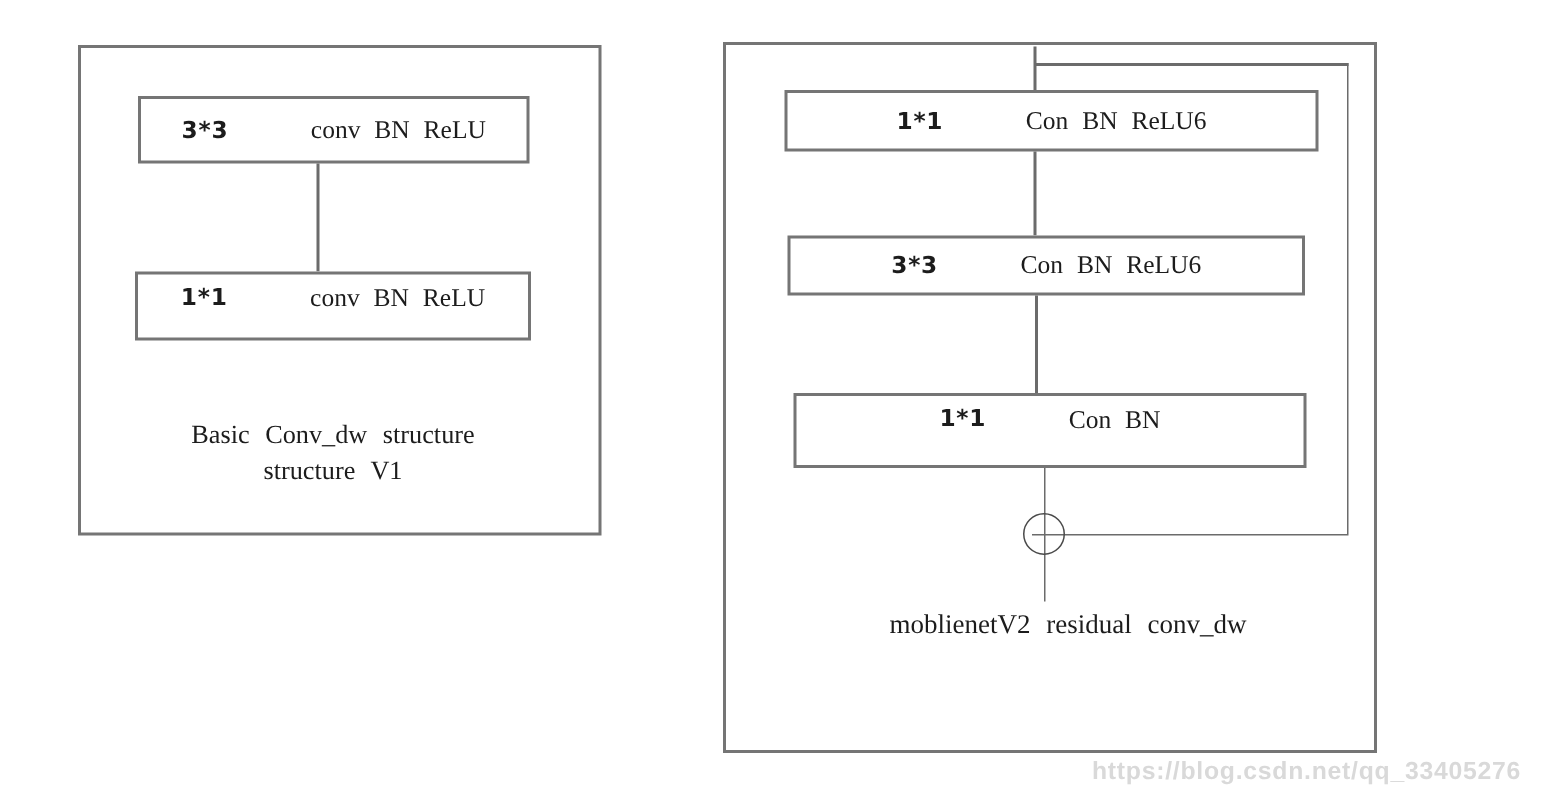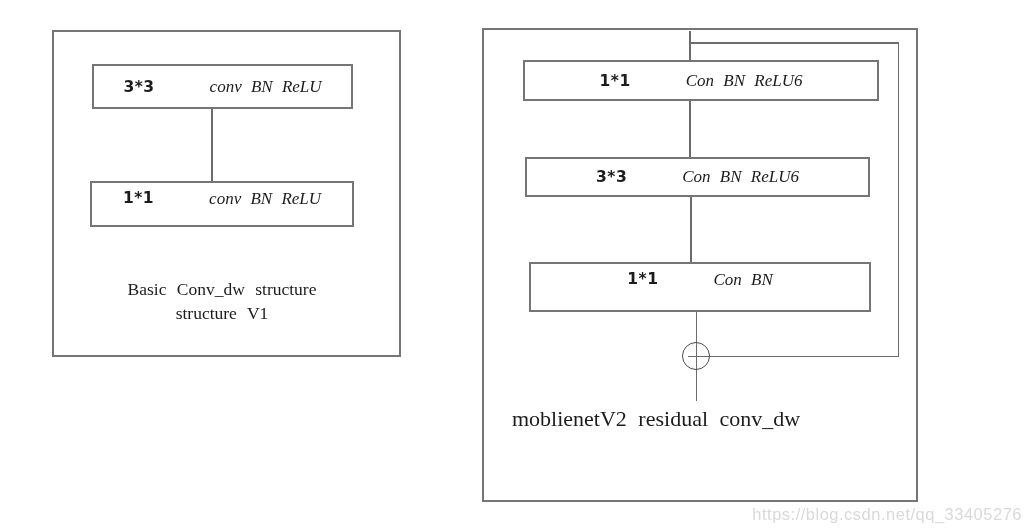--- a/index.html
+++ b/index.html
@@ -35,49 +35,50 @@
     white-space: nowrap;
     word-spacing: 5px;
   }
   .node-box.text-high { align-items: flex-start; padding-top: 6px; }
   .node-box .num {
     font-family: "DejaVu Sans", sans-serif;
     font-weight: bold;
     font-size: 15.5px;
     letter-spacing: 0.5px;
   }
-  .node-box .ops { margin-left: 9px; font-style: italic; }
+  .node-box .ops { margin-left: 9px; }
   .vline { width: 1.5px; background: var(--line); }
   .hline { height: 1.5px; background: var(--line); }
   .sum-circle {
     width: 28px; height: 28px;
     border: 1.5px solid #4a4a4a;
     border-radius: 50%;
     background: transparent;
   }
   .caption {
     text-align: center;
     font-size: 17.5px;
     line-height: 24px;
     word-spacing: 6px;
     white-space: nowrap;
   }
   .caption-right {
-    text-align: left;
-    font-size: 22px;
+    text-align: center;
+    font-size: 18px;
     word-spacing: 6px;
     white-space: nowrap;
   }
   .watermark {
     font-family: "Liberation Sans", "DejaVu Sans", sans-serif;
     font-size: 16.5px;
     color: var(--watermark);
-    text-align: right;
+    text-align: center;
     letter-spacing: 0.5px;
     white-space: nowrap;
+    font-weight: bold;
   }
 </style>
 </head>
 <body>
 
 <div class="canvas">
 
   <div class="abs outer-box" style="left:52px; top:30px; width:349px; height:327px;"></div>
 
   <div class="abs node-box" style="left:92px; top:64px; width:261px; height:45px;">

